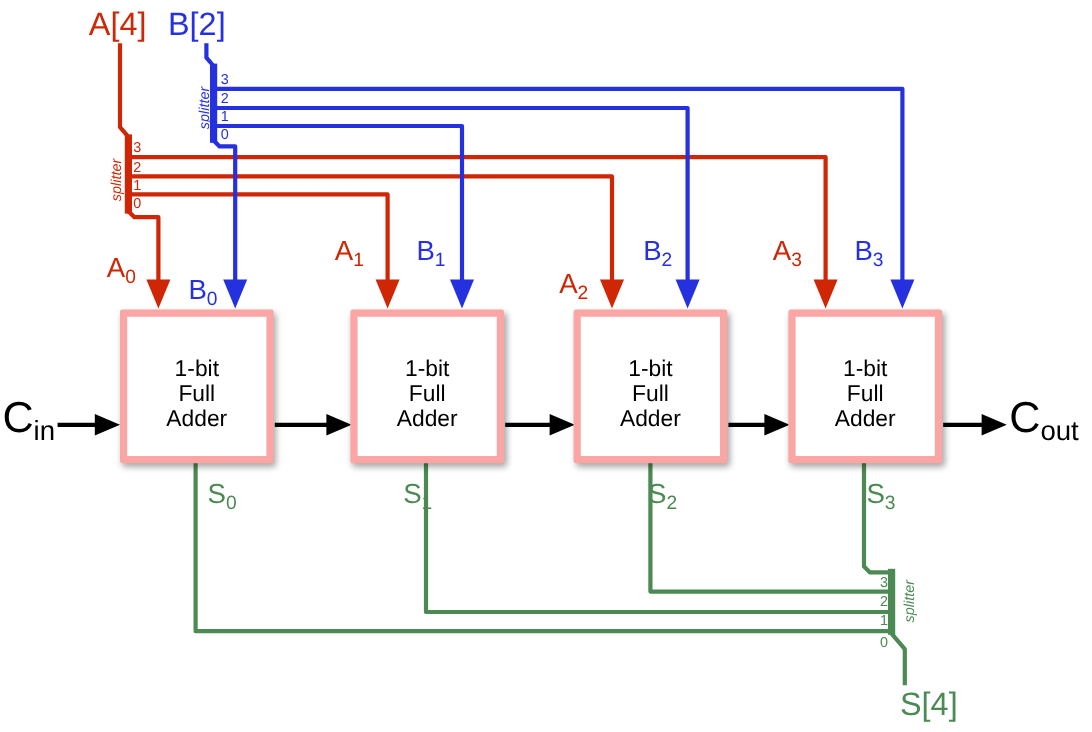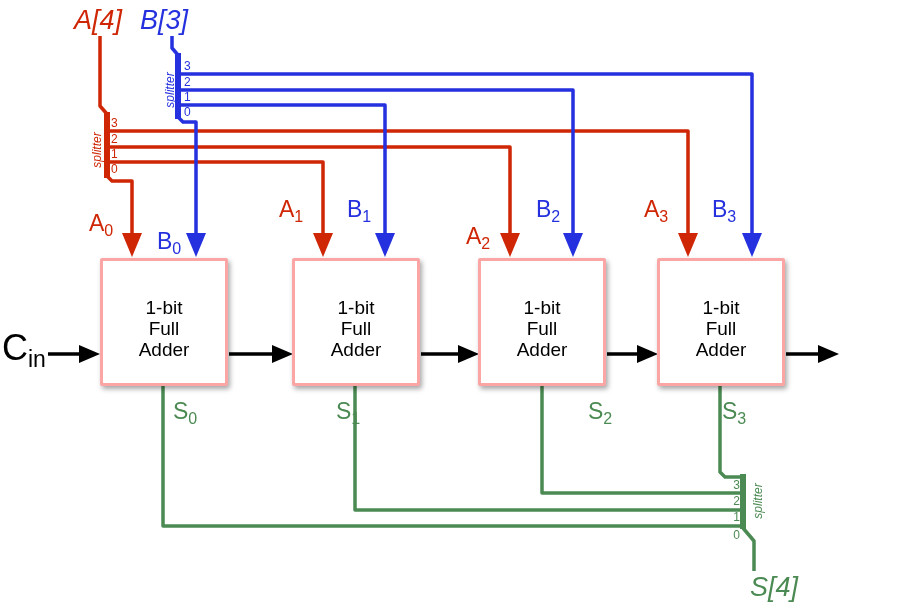--- a/index.html
+++ b/index.html
@@ -3,28 +3,28 @@
 <meta charset="utf-8">
 <style>
   html,body{margin:0;padding:0;background:#ffffff;}
   .canvas{
     position:relative;width:910px;height:610px;background:#ffffff;
     font-family:"Liberation Sans",sans-serif;overflow:hidden;
   }
   .wires{position:absolute;left:0;top:0;z-index:1;}
   .adder-box{
     position:absolute;top:258px;width:128px;height:128px;box-sizing:border-box;
-    background:#ffffff;border:3px solid #fca5a5;border-radius:2px;
+    background:#ffffff;border:6px solid #fca5a5;border-radius:2px;
     box-shadow:2px 3px 5px rgba(0,0,0,0.35);
     display:flex;flex-direction:column;align-items:center;justify-content:center;
     padding-top:12px;z-index:2;
   }
   .adder-box .line{font-size:19px;line-height:21px;color:#000;text-align:center;}
   .lbl{position:absolute;white-space:nowrap;z-index:3;line-height:1;}
-  .bus{font-size:27px;font-style:italic;}
+  .bus{font-size:27px;}
   .pin{font-size:23px;}
   .pin .sub{font-size:16px;vertical-align:-5px;}
   .cio{font-size:36px;color:#000;}
   .cio .sub{font-size:23px;vertical-align:-7px;}
   .digit{position:absolute;font-size:12px;z-index:3;line-height:1;}
   .digit.right{width:14px;text-align:right;}
   .splitter-label{
     position:absolute;font-size:12px;font-style:italic;z-index:3;line-height:1;
     transform:translate(-50%,-50%) rotate(-90deg);white-space:nowrap;
   }
@@ -109,38 +109,39 @@
     <div class="line">Full</div>
     <div class="line">Adder</div>
   </div>
   <div class="adder-box" style="left:657px;">
     <div class="line">1-bit</div>
     <div class="line">Full</div>
     <div class="line">Adder</div>
   </div>
 
   <div class="lbl bus red" style="left:74px;top:7px;">A[4]</div>
-  <div class="lbl bus blue" style="left:140px;top:7px;">B[3]</div>
+  <div class="lbl bus blue" style="left:140px;top:7px;">B[2]</div>
   <div class="lbl bus green" style="left:726px;top:574px;margin-left:24px;">S[4]</div>
 
   <div class="lbl cio" style="left:2px;top:330px;"><span>C</span><span class="sub">in</span></div>
+  <div class="lbl cio" style="left:841px;top:330px;"><span>C</span><span class="sub">out</span></div>
 
   <div class="lbl pin red" style="left:89px;top:212px;"><span>A</span><span class="sub">0</span></div>
   <div class="lbl pin red" style="left:279px;top:198px;"><span>A</span><span class="sub">1</span></div>
   <div class="lbl pin red" style="left:466px;top:198px;margin-top:27px;"><span>A</span><span class="sub">2</span></div>
   <div class="lbl pin red" style="left:644px;top:198px;"><span>A</span><span class="sub">3</span></div>
 
   <div class="lbl pin blue" style="left:157px;top:198px;margin-top:32px;"><span>B</span><span class="sub">0</span></div>
   <div class="lbl pin blue" style="left:347px;top:198px;"><span>B</span><span class="sub">1</span></div>
   <div class="lbl pin blue" style="left:536px;top:198px;"><span>B</span><span class="sub">2</span></div>
   <div class="lbl pin blue" style="left:712px;top:198px;"><span>B</span><span class="sub">3</span></div>
 
   <div class="lbl pin green" style="left:173px;top:400px;text-align:center;"><span>S</span><span class="sub">0</span></div>
   <div class="lbl pin green" style="left:336px;top:400px;"><span>S</span><span class="sub">1</span></div>
-  <div class="lbl pin green" style="left:540px;top:400px;padding-left:48px;"><span>S</span><span class="sub">2</span></div>
+  <div class="lbl pin green" style="left:540px;top:400px;"><span>S</span><span class="sub">2</span></div>
   <div class="lbl pin green" style="left:722px;top:400px;"><span>S</span><span class="sub">3</span></div>
 
   <div class="splitter-label red" style="left:97px;top:150px;">splitter</div>
   <div class="splitter-label blue" style="left:170px;top:90px;">splitter</div>
   <div class="splitter-label green" style="left:758px;top:501px;">splitter</div>
 
   <div class="digit red" style="left:111px;top:117px;">3</div>
   <div class="digit red" style="left:111px;top:133px;">2</div>
   <div class="digit red" style="left:111px;top:148px;">1</div>
   <div class="digit red" style="left:111px;top:163px;">0</div>

